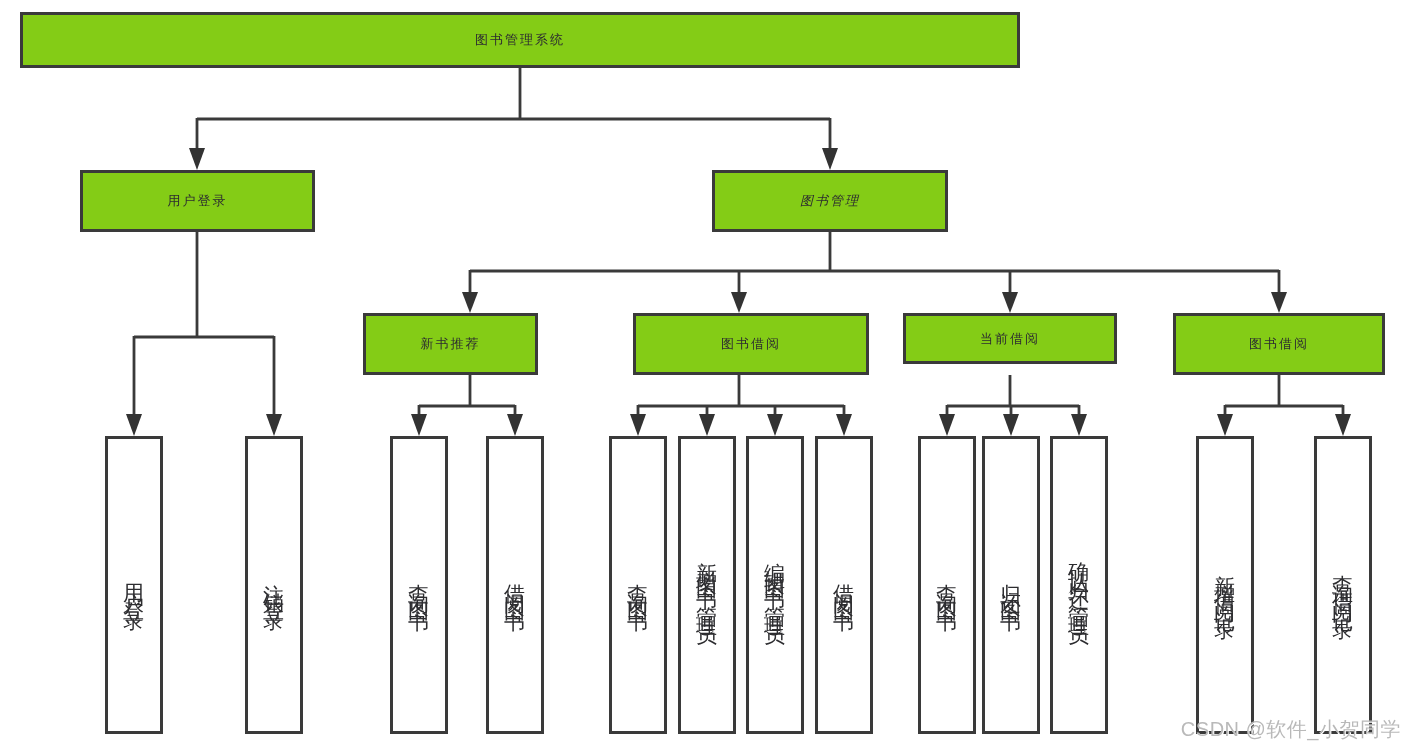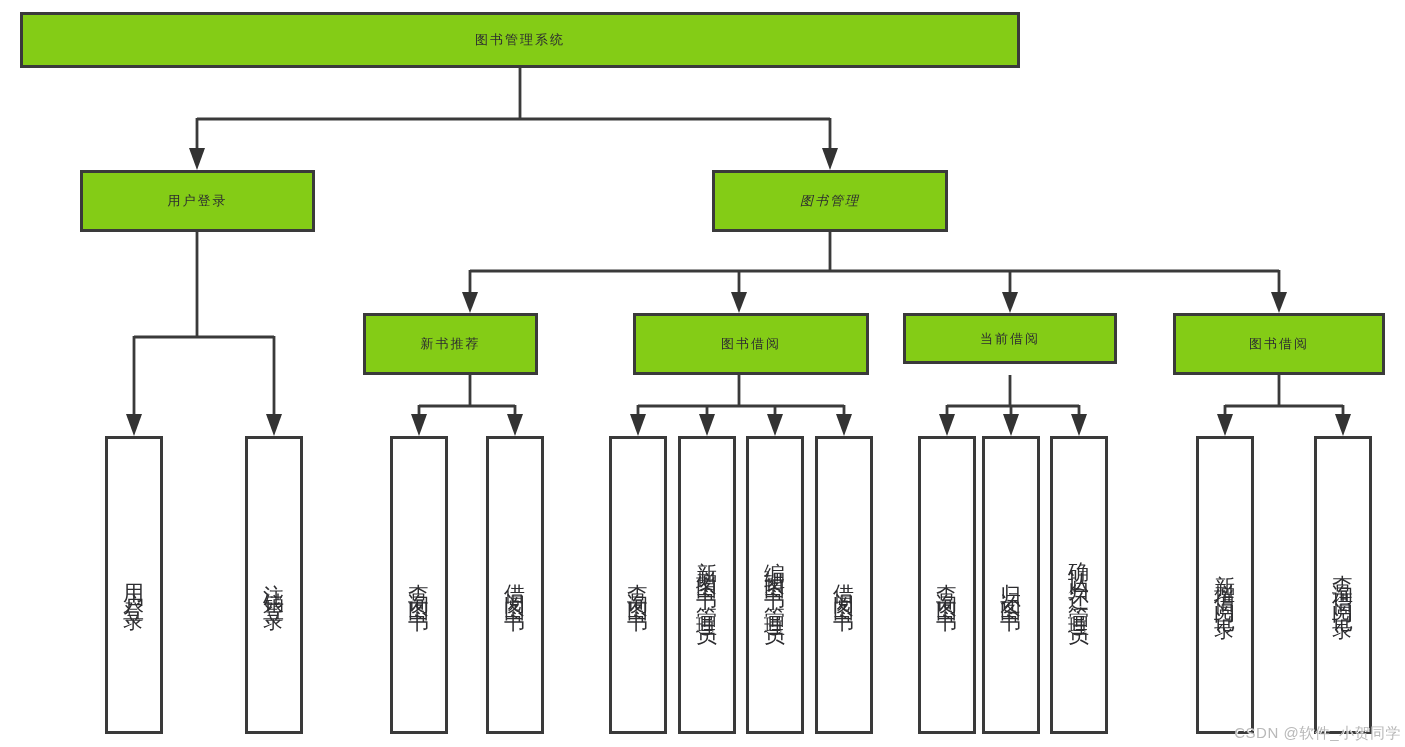--- a/index.html
+++ b/index.html
@@ -15,21 +15,21 @@
   }
   .vnode {
     position:absolute; box-sizing:border-box; background:#ffffff;
     border:3px solid #3a3a3a; display:flex; align-items:center; justify-content:center;
   }
   .vnode span {
     writing-mode:vertical-rl; text-orientation:mixed;
     font-size:21px; letter-spacing:9px; line-height:1; color:#2d2d30;
   }
   .watermark {
-    position:absolute; right:4px; bottom:4px; color:#b9b9b9; font-size:15px;
+    position:absolute; right:4px; bottom:4px; color:#b9b9b9; font-size:20px;
     letter-spacing:0.5px; text-shadow:1px 1px 0 #ffffff; white-space:nowrap;
   }
 </style>
 </head>
 <body>
 
 <div class="canvas">
 
   <svg class="connectors" width="1405" height="747" viewBox="0 0 1405 747">
     <g stroke="#3a3a3a" stroke-width="2.8" fill="none">

